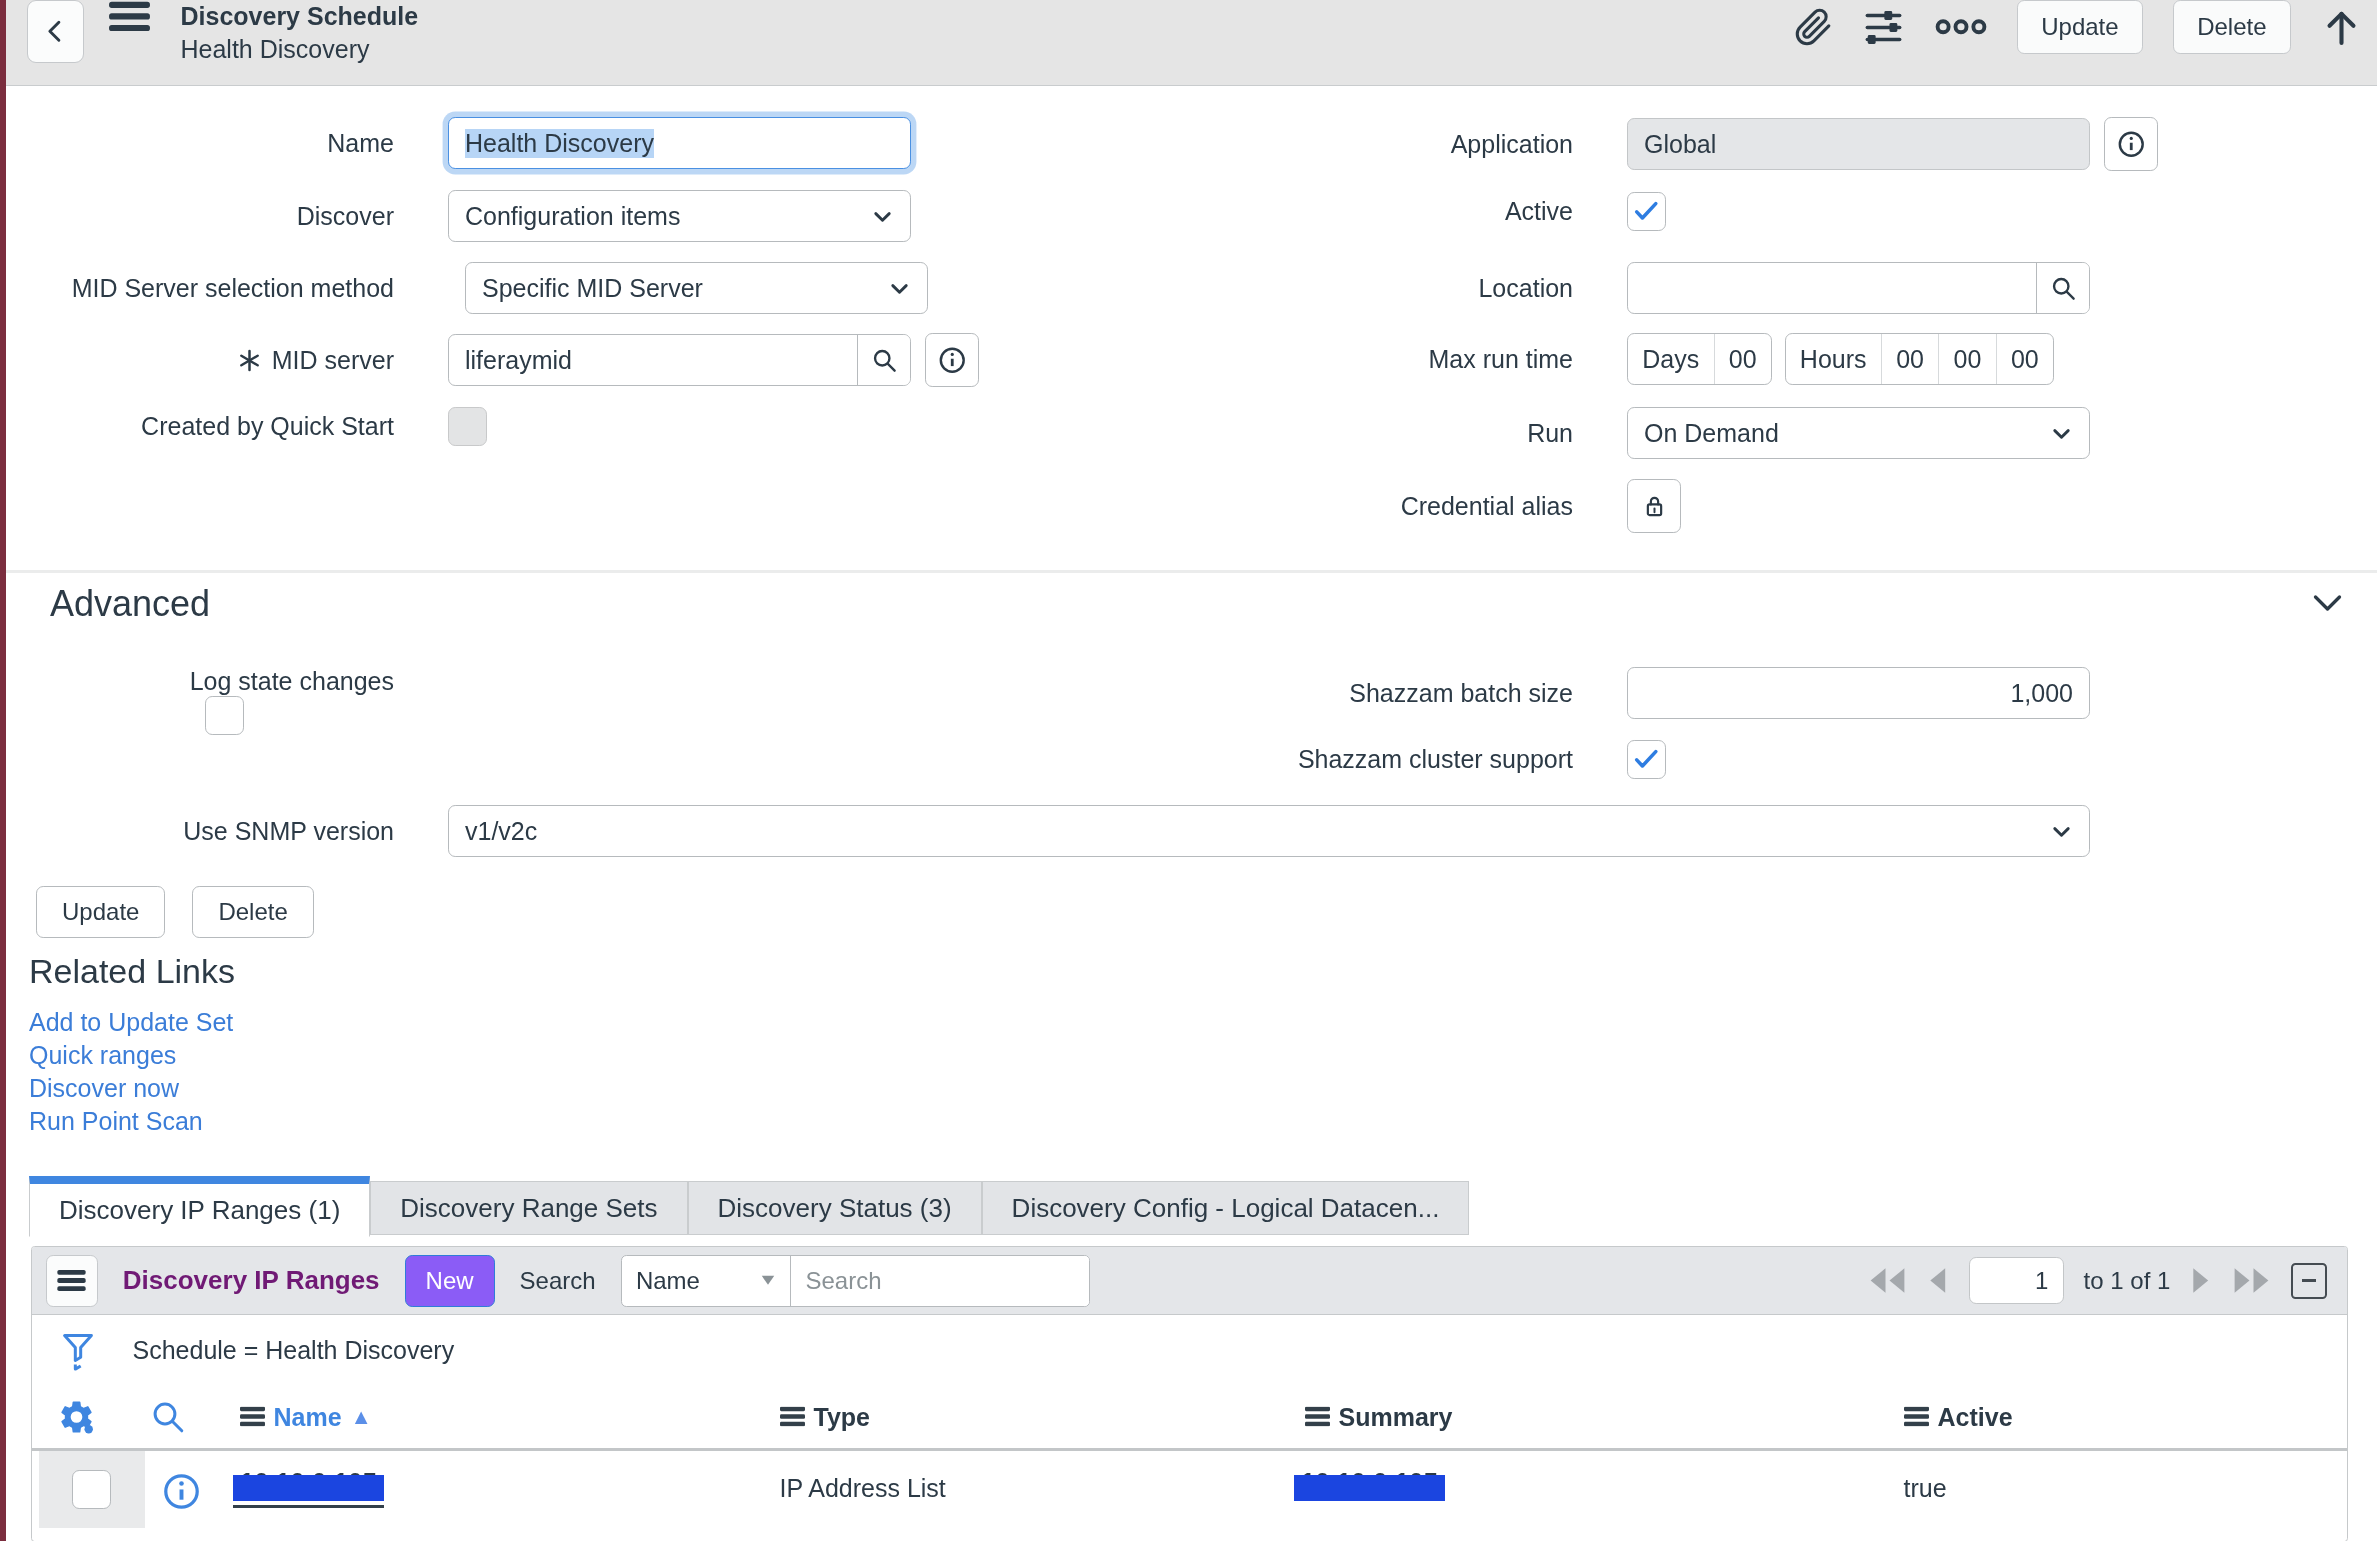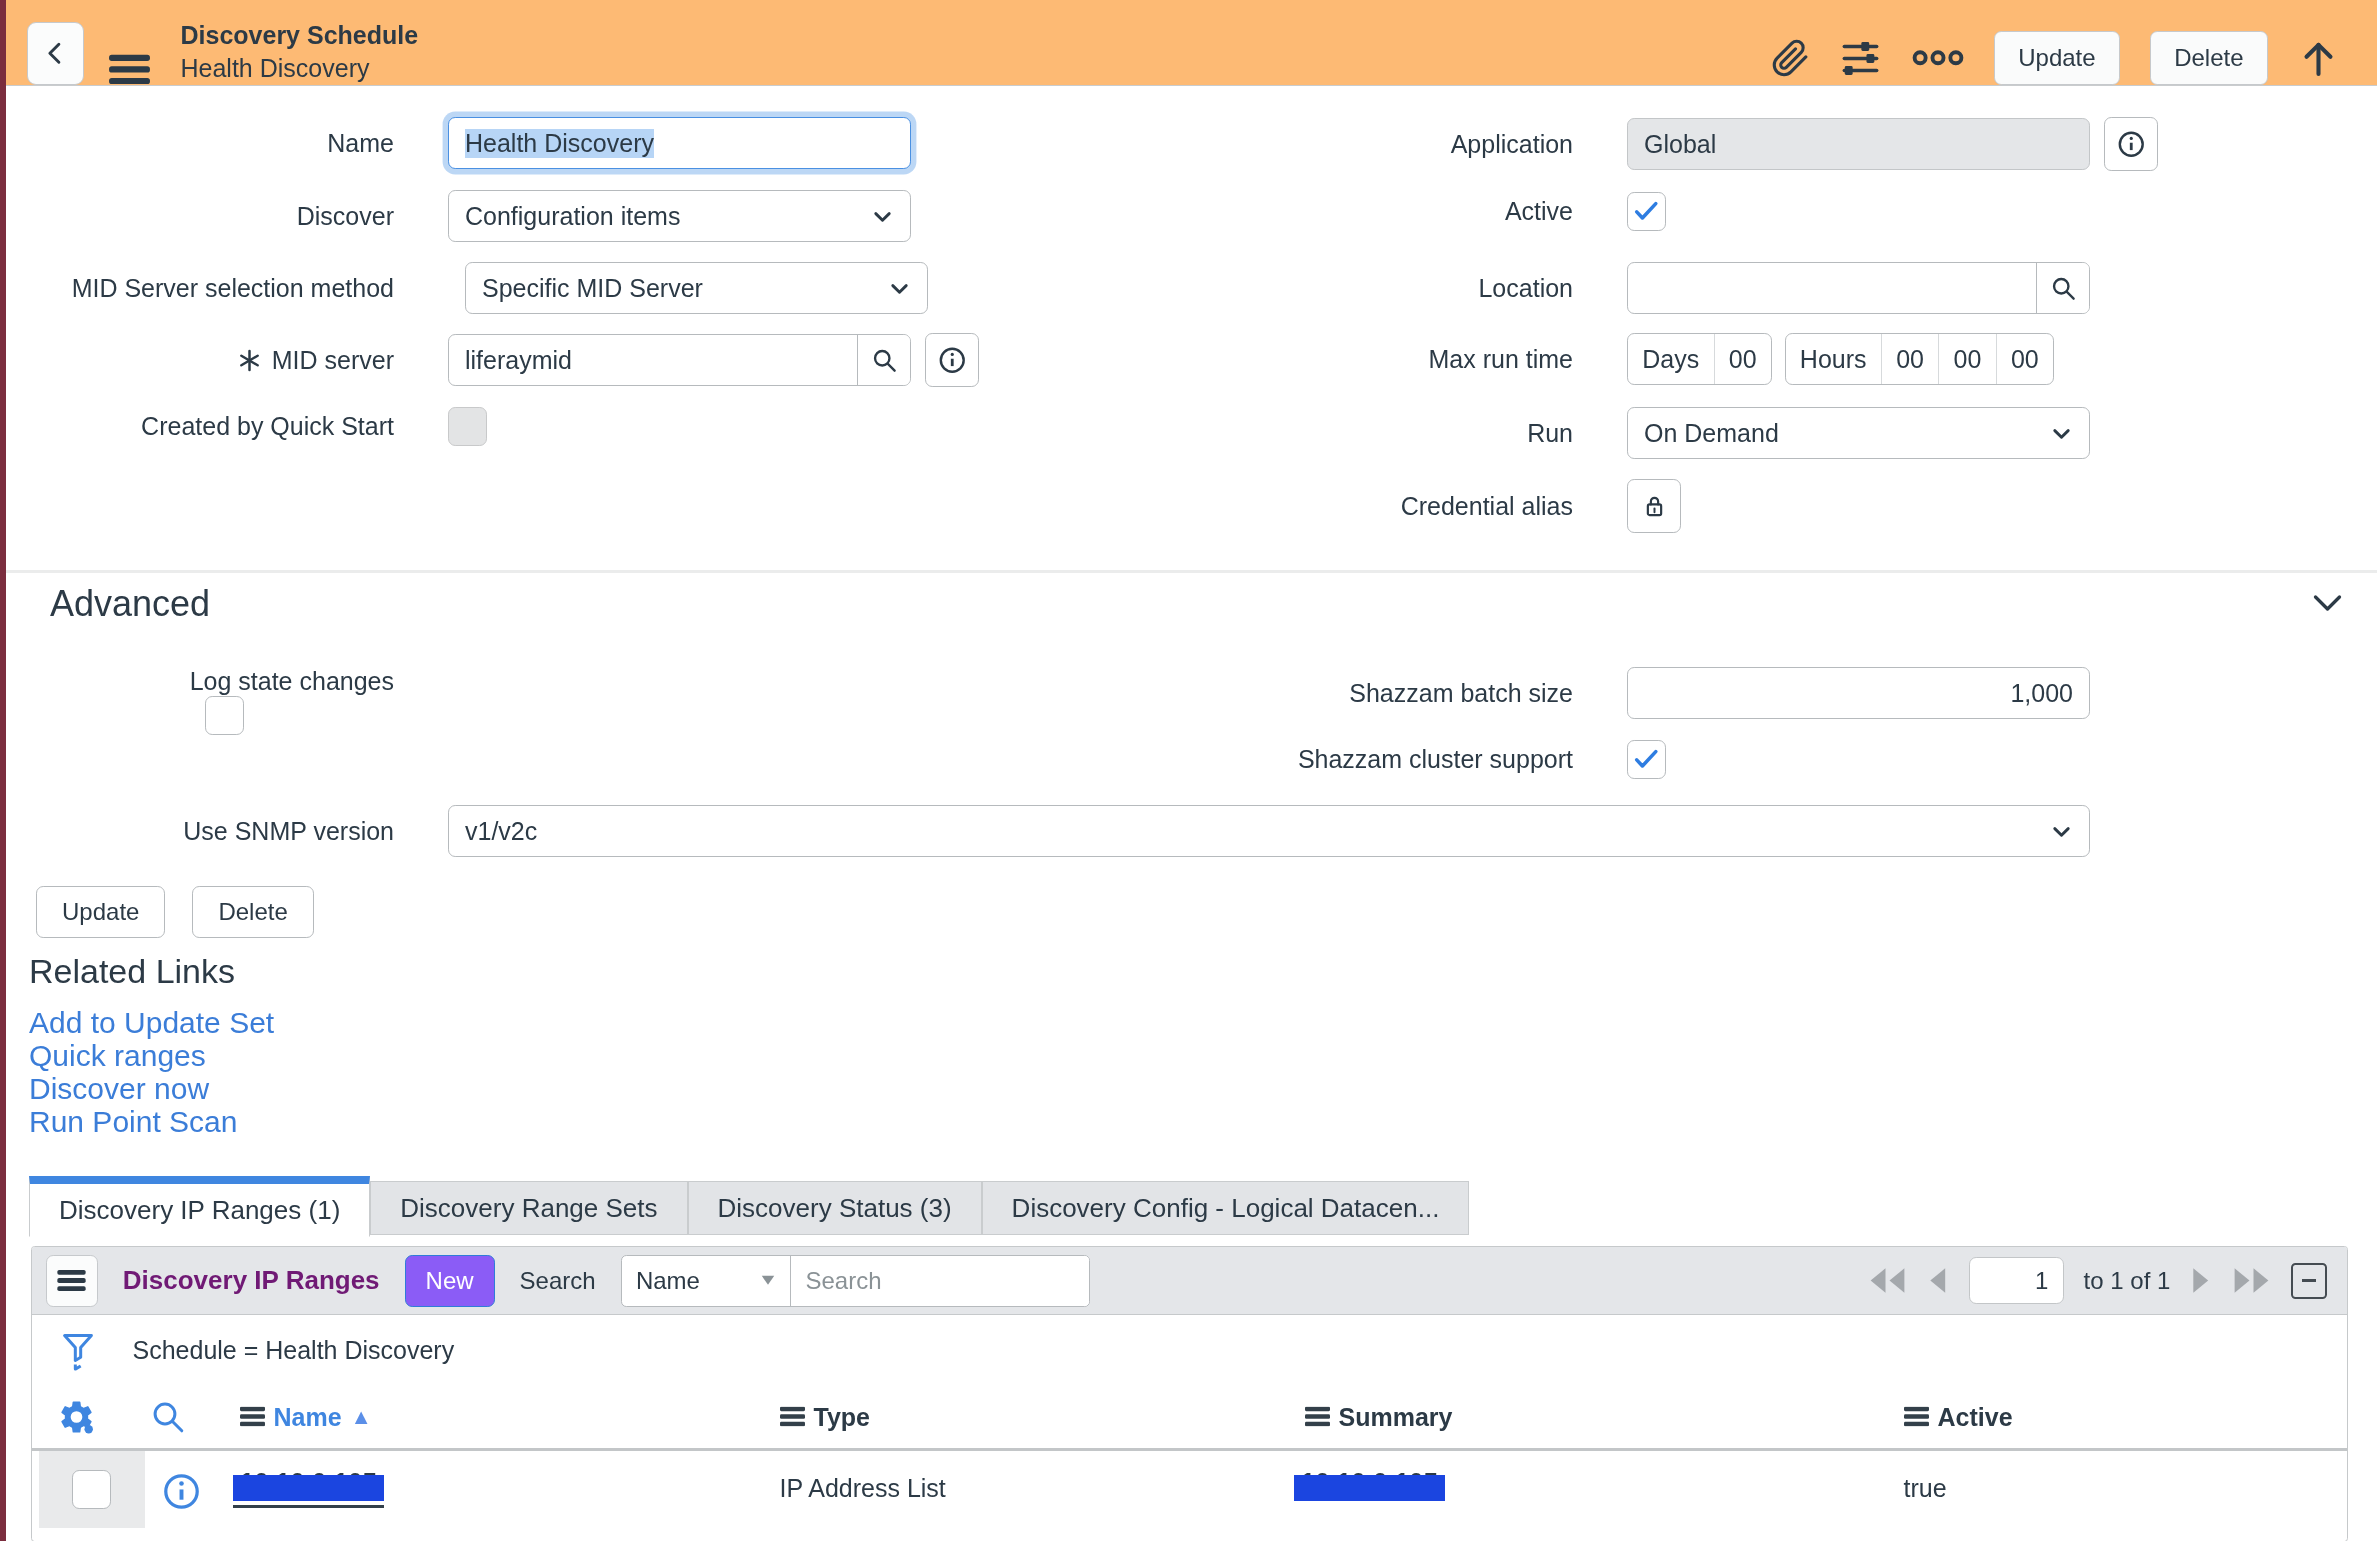--- a/index.html
+++ b/index.html
@@ -1,23 +1,23 @@
 <!DOCTYPE html>
 <html style="font-size:14.3px"><head>
 <meta charset="utf-8">
 <style>
   html,body{margin:0;padding:0;background:#fff;}
   .page{position:relative;width:2377px;height:1542px;overflow:hidden;background:#fff;
         font-family:"Liberation Sans","DejaVu Sans",sans-serif;color:#2c3a46;}
   .strip{position:absolute;left:0;top:0;width:6.3px;height:100%;background:#7b2d3e;z-index:60;}
 
   
-  .hdr{position:absolute;left:0;top:0;width:100%;height:86px;background:#fdba74;
-       border-bottom:1.8px solid #c9ccce;display:flex;align-items:flex-end;box-sizing:border-box;
-       padding:0 38px 0 27px;z-index:40;}
+  .hdr{position:absolute;left:0;top:0;width:100%;height:86px;background:#e5e5e5;
+       border-bottom:1.8px solid #c9ccce;display:flex;align-items:flex-start;box-sizing:border-box;
+       padding:0 15px 0 27px;z-index:40;}
   .back{width:57px;height:63px;background:#fbfcfc;border:1.8px solid #c6c9cc;border-radius:9px;
         display:flex;align-items:center;justify-content:center;box-sizing:border-box;}
   .burger{margin-left:25px;display:flex;}
   .titles{margin-left:30.5px;line-height:33px;font-size:25px;}
   .t1{font-weight:700;} .t2{font-weight:400;}
   .hdr-right{margin-left:auto;display:flex;align-items:center;gap:30.5px;}
   .hicon{display:flex;align-items:center;justify-content:center;color:#2c3a46;}
   .hbtn{height:54px;padding:0 23px;background:#fafbfb;border:1.8px solid #c6c9cc;border-radius:7.2px;
         font-size:24px;color:#2c3a46;display:flex;align-items:center;box-sizing:border-box;}
 
@@ -51,21 +51,21 @@
   .advhr{position:absolute;left:0;top:570px;width:100%;height:2.7px;background:#ebecec;}
   .advtitle{position:absolute;left:38px;top:583px;font-size:36px;font-weight:400;margin-left:12px;}
   .advchev{position:absolute;right:30.5px;top:585px;color:#2c3a46;}
   .num-end{justify-content:flex-end;}
 
   
   .btn{height:52px;padding:0 25px;background:#fff;border:1.8px solid #b6babd;border-radius:7.2px;
        font-size:24px;color:#2c3a46;display:inline-flex;align-items:center;box-sizing:border-box;margin-right:23px;}
   .rl-title{position:absolute;left:29px;top:952px;font-size:34px;font-weight:400;}
   .rlinks{position:absolute;left:29px;top:1006px;}
-  .rlink{display:block;font-size:30px;line-height:33px;color:#3b7dd8;text-decoration:none;cursor:pointer;}
+  .rlink{display:block;font-size:25px;line-height:33px;color:#3b7dd8;text-decoration:none;cursor:pointer;}
 
   
   .tabs{position:absolute;left:29px;top:1176px;display:flex;align-items:flex-end;z-index:5;}
   .tab{height:54px;padding:0 29px;background:#e2e4e7;border:1.8px solid #c9ccce;border-left-width:0.9px;
        font-size:26px;display:flex;align-items:center;box-sizing:border-box;cursor:pointer;white-space:nowrap;}
   .tab.active{background:#fff;height:61px;border-top:8px solid #3f86e0;border-bottom:1.8px solid #fff;
        border-left-width:1.8px;margin-bottom:-1.8px;font-weight:400;}
 
   
   .list{position:absolute;left:30.5px;top:1246px;width:2317px;height:296px;border:1.8px solid #c6c9cb;

